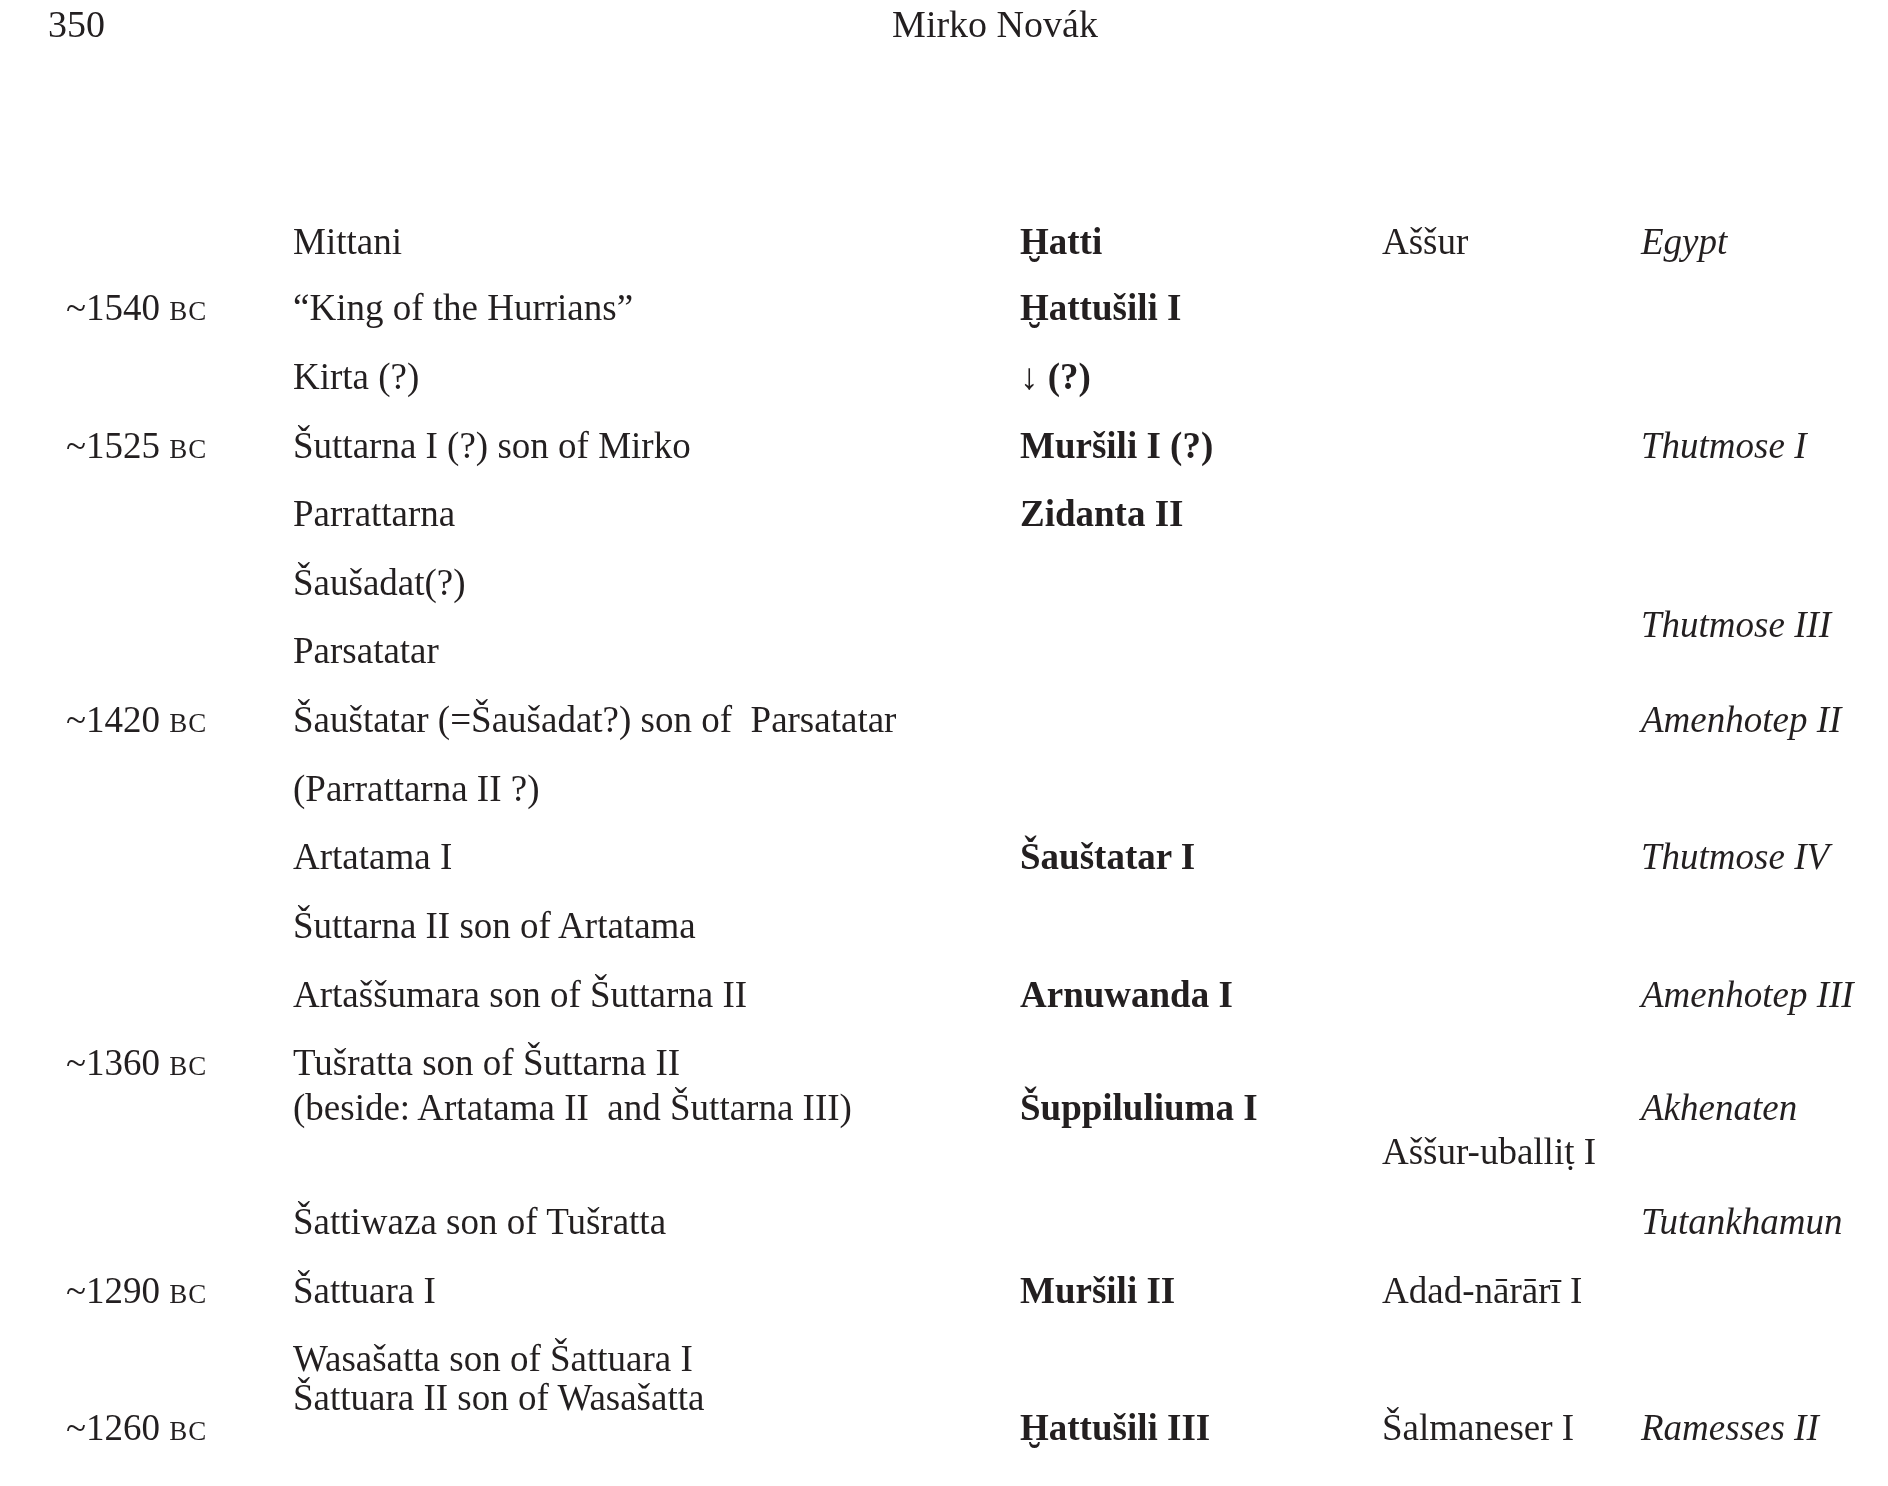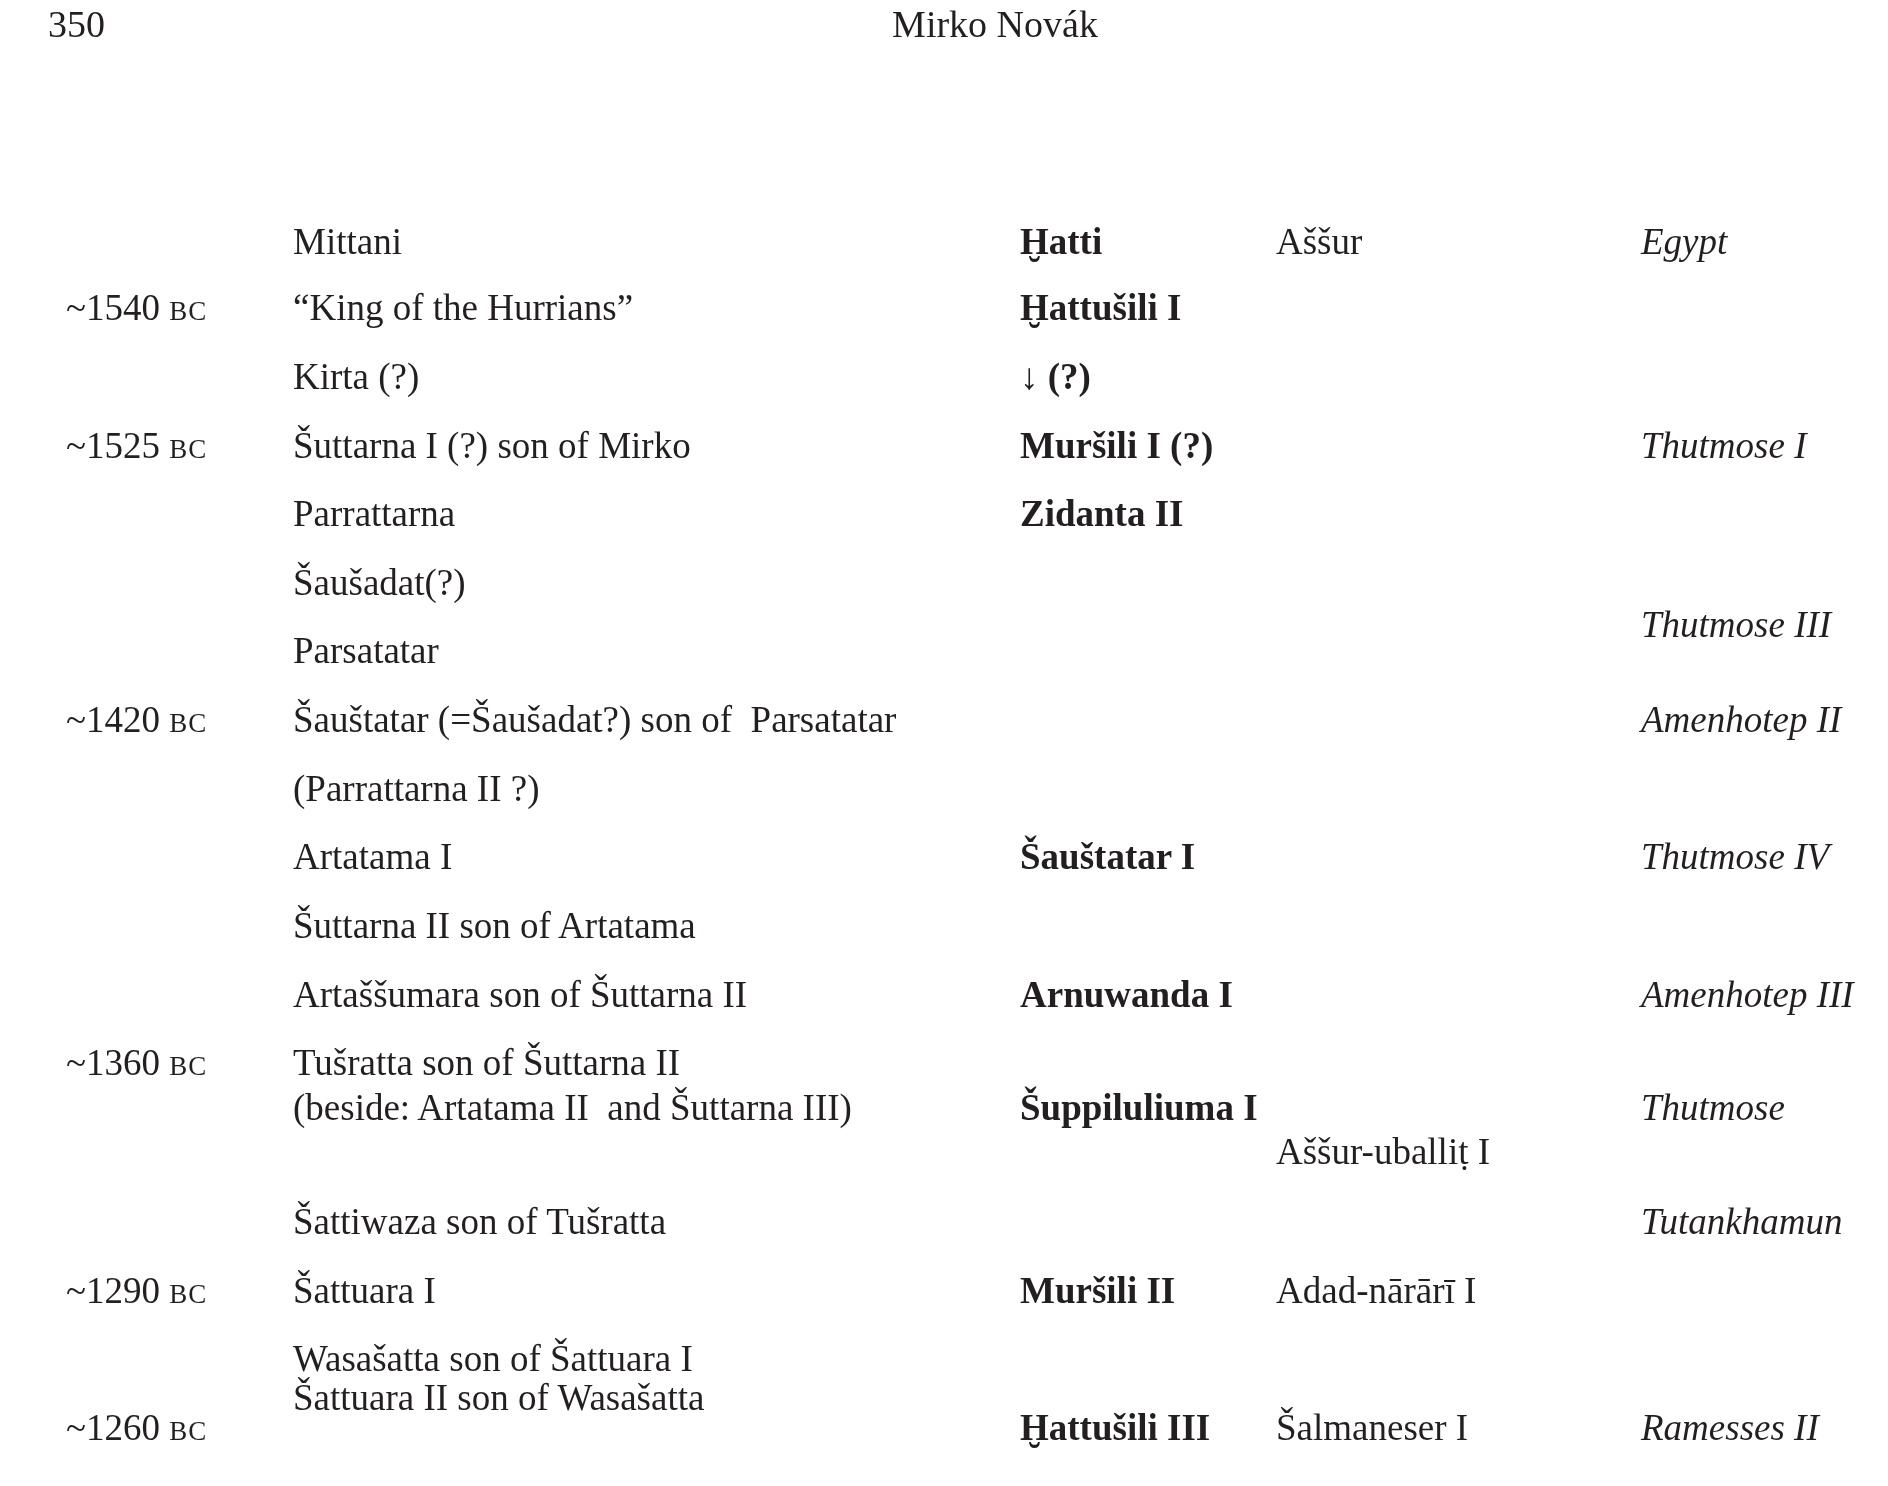--- a/index.html
+++ b/index.html
@@ -5,21 +5,21 @@
   html, body { margin: 0; padding: 0; background: #ffffff; }
   body { width: 1888px; height: 1486px; position: relative; overflow: hidden;
          font-family: "Liberation Serif", "DejaVu Serif", serif; color: #231f20; }
   .t { position: absolute; white-space: pre; font-size: 37px; line-height: 44px; }
   .sc { font-size: 27px; letter-spacing: 1px; }
   .pagenum { position: absolute; left: 48px; top: 2px; font-size: 38px; line-height: 44px; }
   .author { position: absolute; left: 0; width: 1990px; top: 2px; text-align: center; font-size: 38px; line-height: 44px; }
   .c-date { left: 66px; }
   .c-mit { left: 293px; }
   .c-hat { left: 1020px; font-weight: bold; }
-  .c-ass { left: 1276px; text-align: right; }
+  .c-ass { left: 1382px; text-align: right; }
   .c-egy { left: 1641px; font-style: italic; }
 </style>
 </head>
 <body>
 
 <div class="pagenum">350</div>
 <div class="author">Mirko Novák</div>
 
 <div>
 
@@ -61,21 +61,21 @@
   <div class="t c-mit" style="top:904px">Šuttarna II son of Artatama</div>
 
   <div class="t c-mit" style="top:973px">Artaššumara son of Šuttarna II</div>
   <div class="t c-hat" style="top:973px">Arnuwanda I</div>
   <div class="t c-egy" style="top:973px">Amenhotep III</div>
 
   <div class="t c-date" style="top:1041px"><span>~1360</span> <span class="sc">BC</span></div>
   <div class="t c-mit" style="top:1041px">Tušratta son of Šuttarna II</div>
   <div class="t c-mit" style="top:1086px">(beside: Artatama II  and Šuttarna III)</div>
   <div class="t c-hat" style="top:1086px">Šuppiluliuma I</div>
-  <div class="t c-egy" style="top:1086px">Thutmose</div>
+  <div class="t c-egy" style="top:1086px">Akhenaten</div>
   <div class="t c-ass" style="top:1130px">Aššur-uballiṭ I</div>
 
   <div class="t c-mit" style="top:1200px">Šattiwaza son of Tušratta</div>
   <div class="t c-egy" style="top:1200px">Tutankhamun</div>
 
   <div class="t c-date" style="top:1269px"><span>~1290</span> <span class="sc">BC</span></div>
   <div class="t c-mit" style="top:1269px">Šattuara I</div>
   <div class="t c-hat" style="top:1269px">Muršili II</div>
   <div class="t c-ass" style="top:1269px">Adad-nārārī I</div>
 

